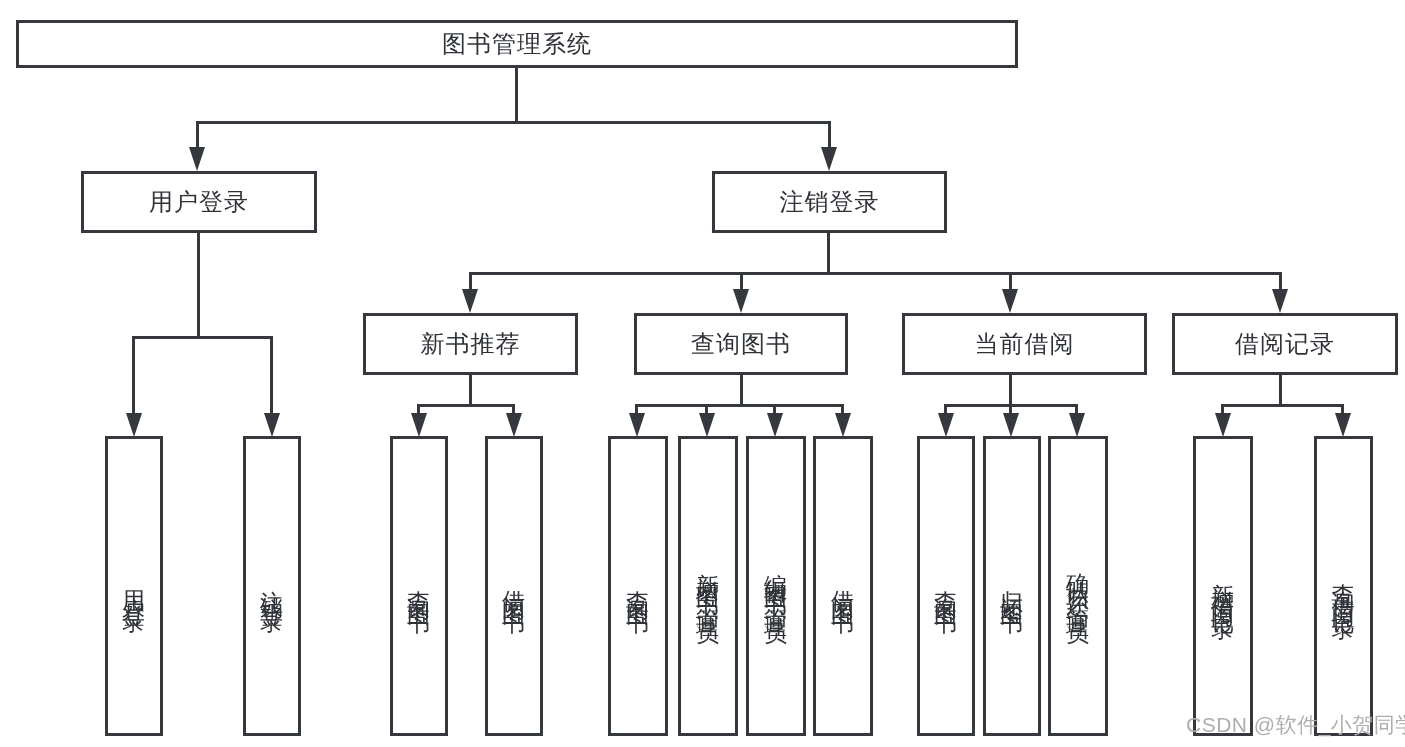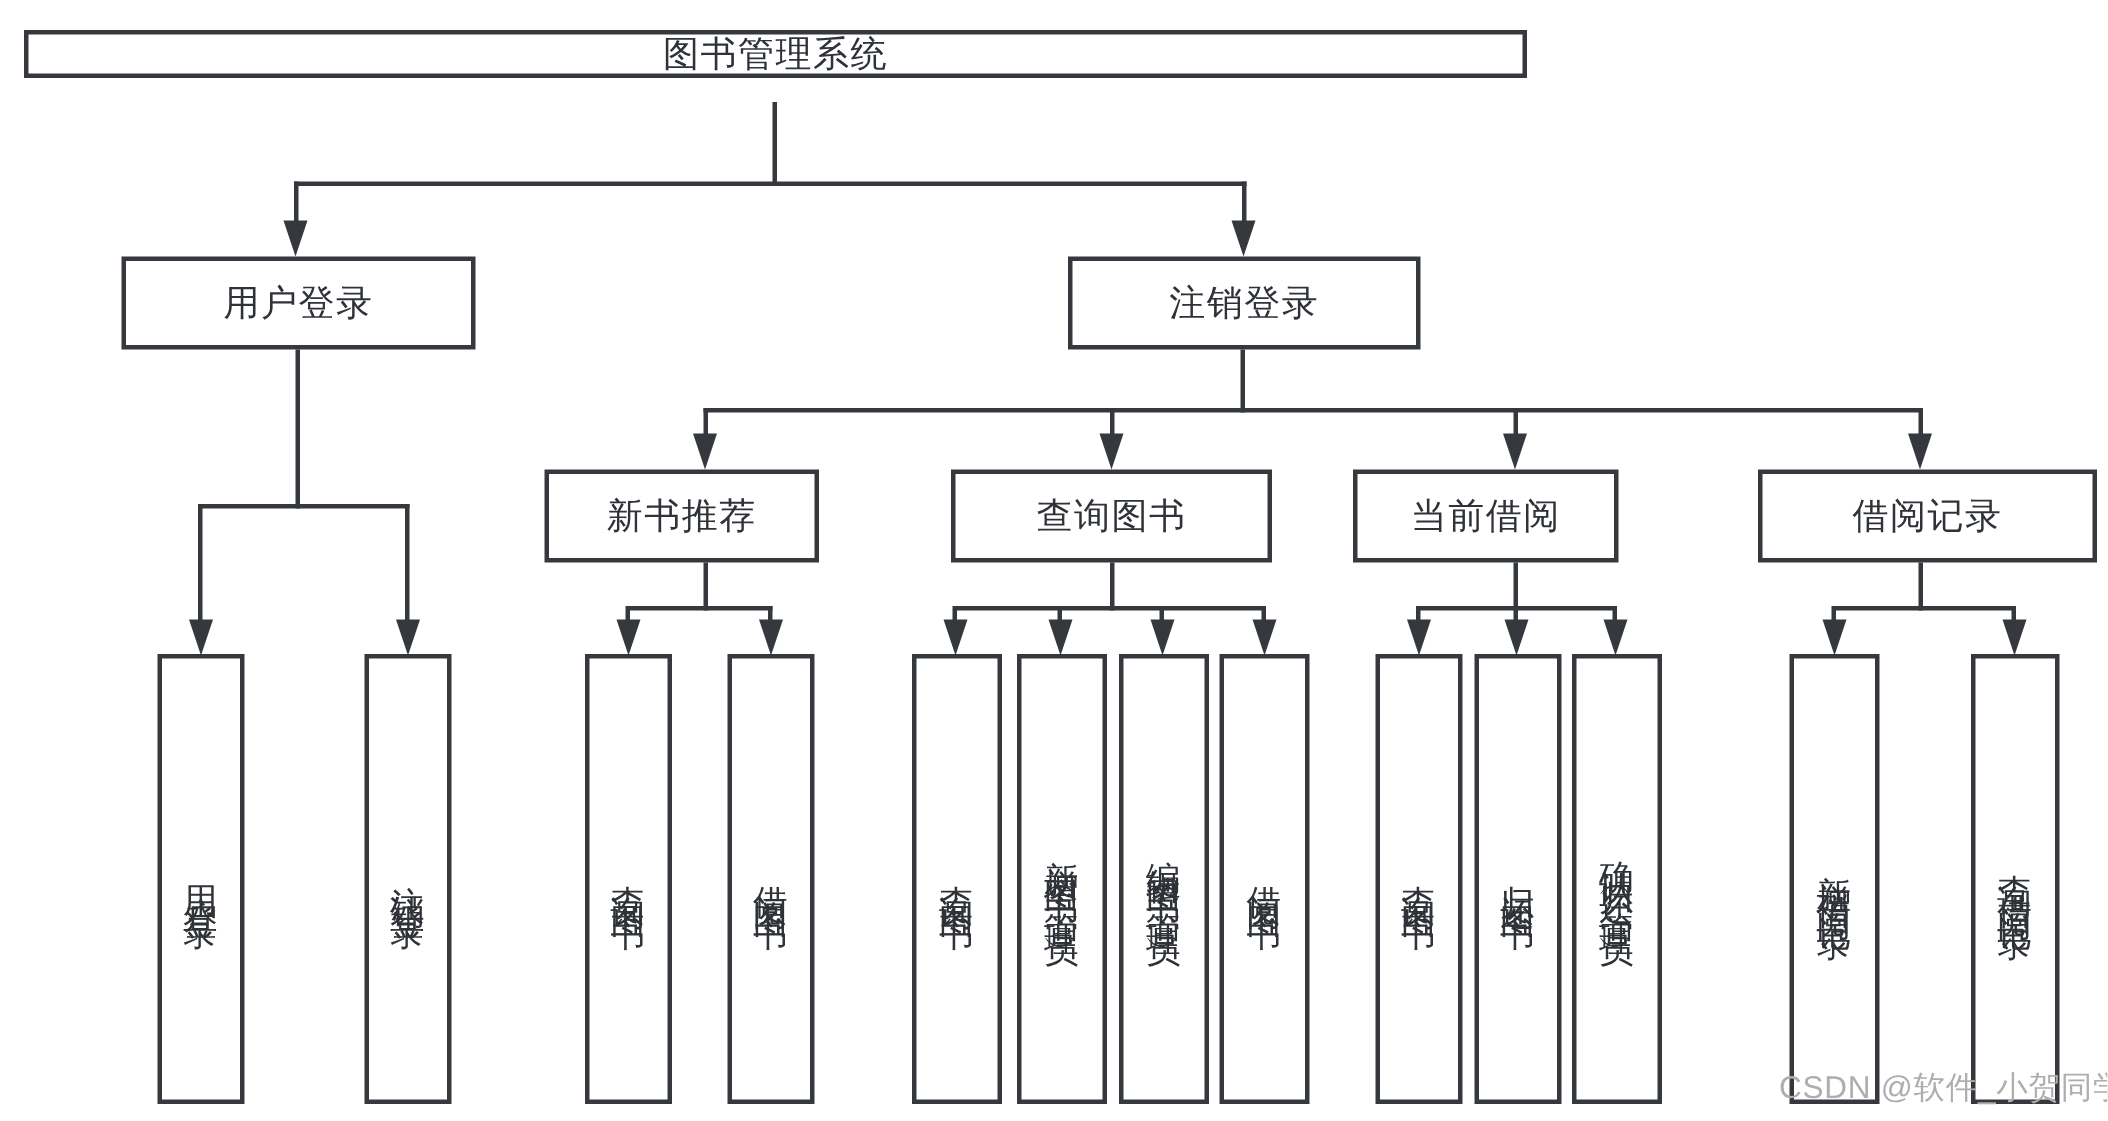--- a/index.html
+++ b/index.html
@@ -36,21 +36,21 @@
   #watermark{
     position:absolute;left:1186px;top:711px;font-size:21px;color:var(--wm);
     white-space:nowrap;letter-spacing:0.5px;
   }
 </style>
 </head>
 <body>
 
 <div id="canvas">
 
-  <div class="box h" style="left:16px;top:20px;width:1002px;height:32px">
+  <div class="box h" style="left:16px;top:20px;width:1002px;height:48px">
     <span>图书管理系统</span>
   </div>
 
   <div class="vline" style="left:515px;top:68px;height:56px"></div>
   <div class="hline" style="left:196px;top:121px;width:635px"></div>
   <div class="vline" style="left:196px;top:121px;height:31px"></div>
   <div class="arrow" style="left:189px;top:147px"></div>
   <div class="vline" style="left:828px;top:121px;height:31px"></div>
   <div class="arrow" style="left:821px;top:147px"></div>
 
@@ -72,27 +72,27 @@
   <div class="hline" style="left:469px;top:272px;width:812px"></div>
   <div class="vline" style="left:469px;top:272px;height:22px"></div>
   <div class="arrow" style="left:462px;top:289px"></div>
   <div class="vline" style="left:740px;top:272px;height:22px"></div>
   <div class="arrow" style="left:733px;top:289px"></div>
   <div class="vline" style="left:1009px;top:272px;height:22px"></div>
   <div class="arrow" style="left:1002px;top:289px"></div>
   <div class="vline" style="left:1279px;top:272px;height:22px"></div>
   <div class="arrow" style="left:1272px;top:289px"></div>
 
-  <div class="box h" style="left:363px;top:313px;width:183px;height:62px">
+  <div class="box h" style="left:363px;top:313px;width:215px;height:62px">
     <span>新书推荐</span>
   </div>
   <div class="box h" style="left:634px;top:313px;width:214px;height:62px">
     <span>查询图书</span>
   </div>
-  <div class="box h" style="left:902px;top:313px;width:177px;height:62px">
+  <div class="box h" style="left:902px;top:313px;width:245px;height:62px">
     <span>当前借阅</span>
   </div>
   <div class="box h" style="left:1172px;top:313px;width:226px;height:62px">
     <span>借阅记录</span>
   </div>
 
   <div class="vline" style="left:469px;top:375px;height:32px"></div>
   <div class="hline" style="left:418px;top:404px;width:97px"></div>
   <div class="vline" style="left:417px;top:404px;height:12px"></div>
   <div class="arrow" style="left:411px;top:413px"></div>

